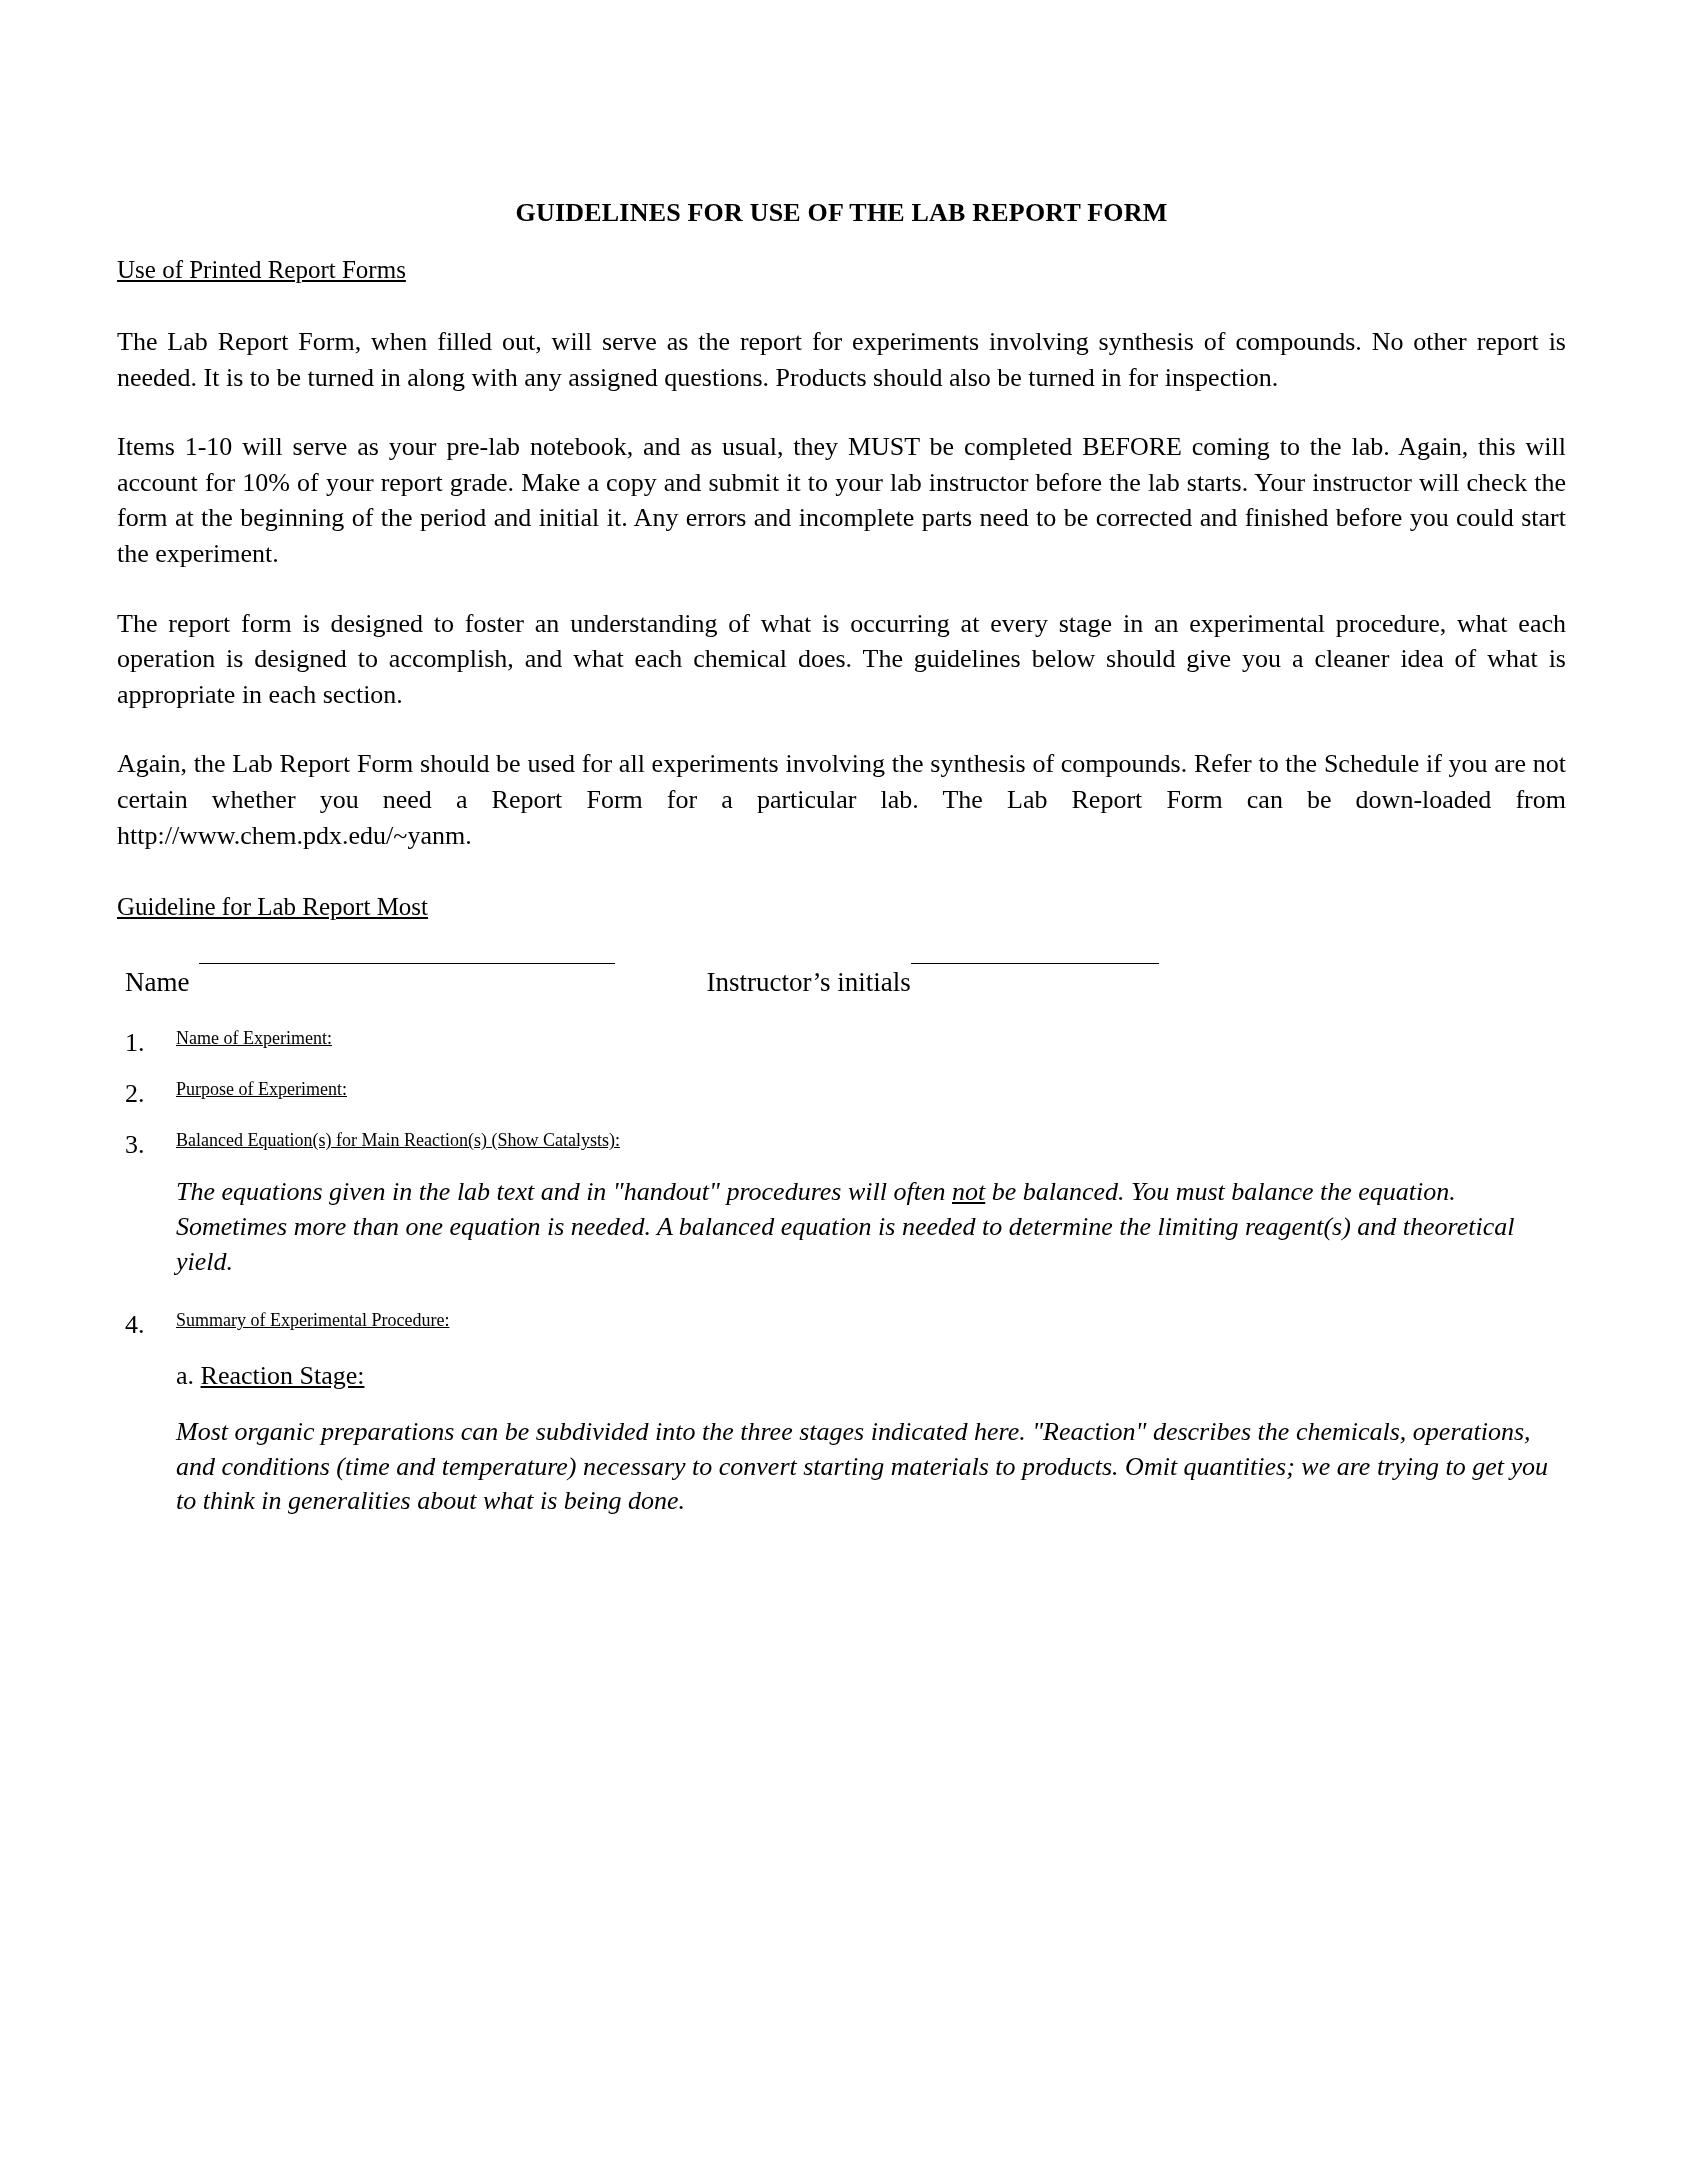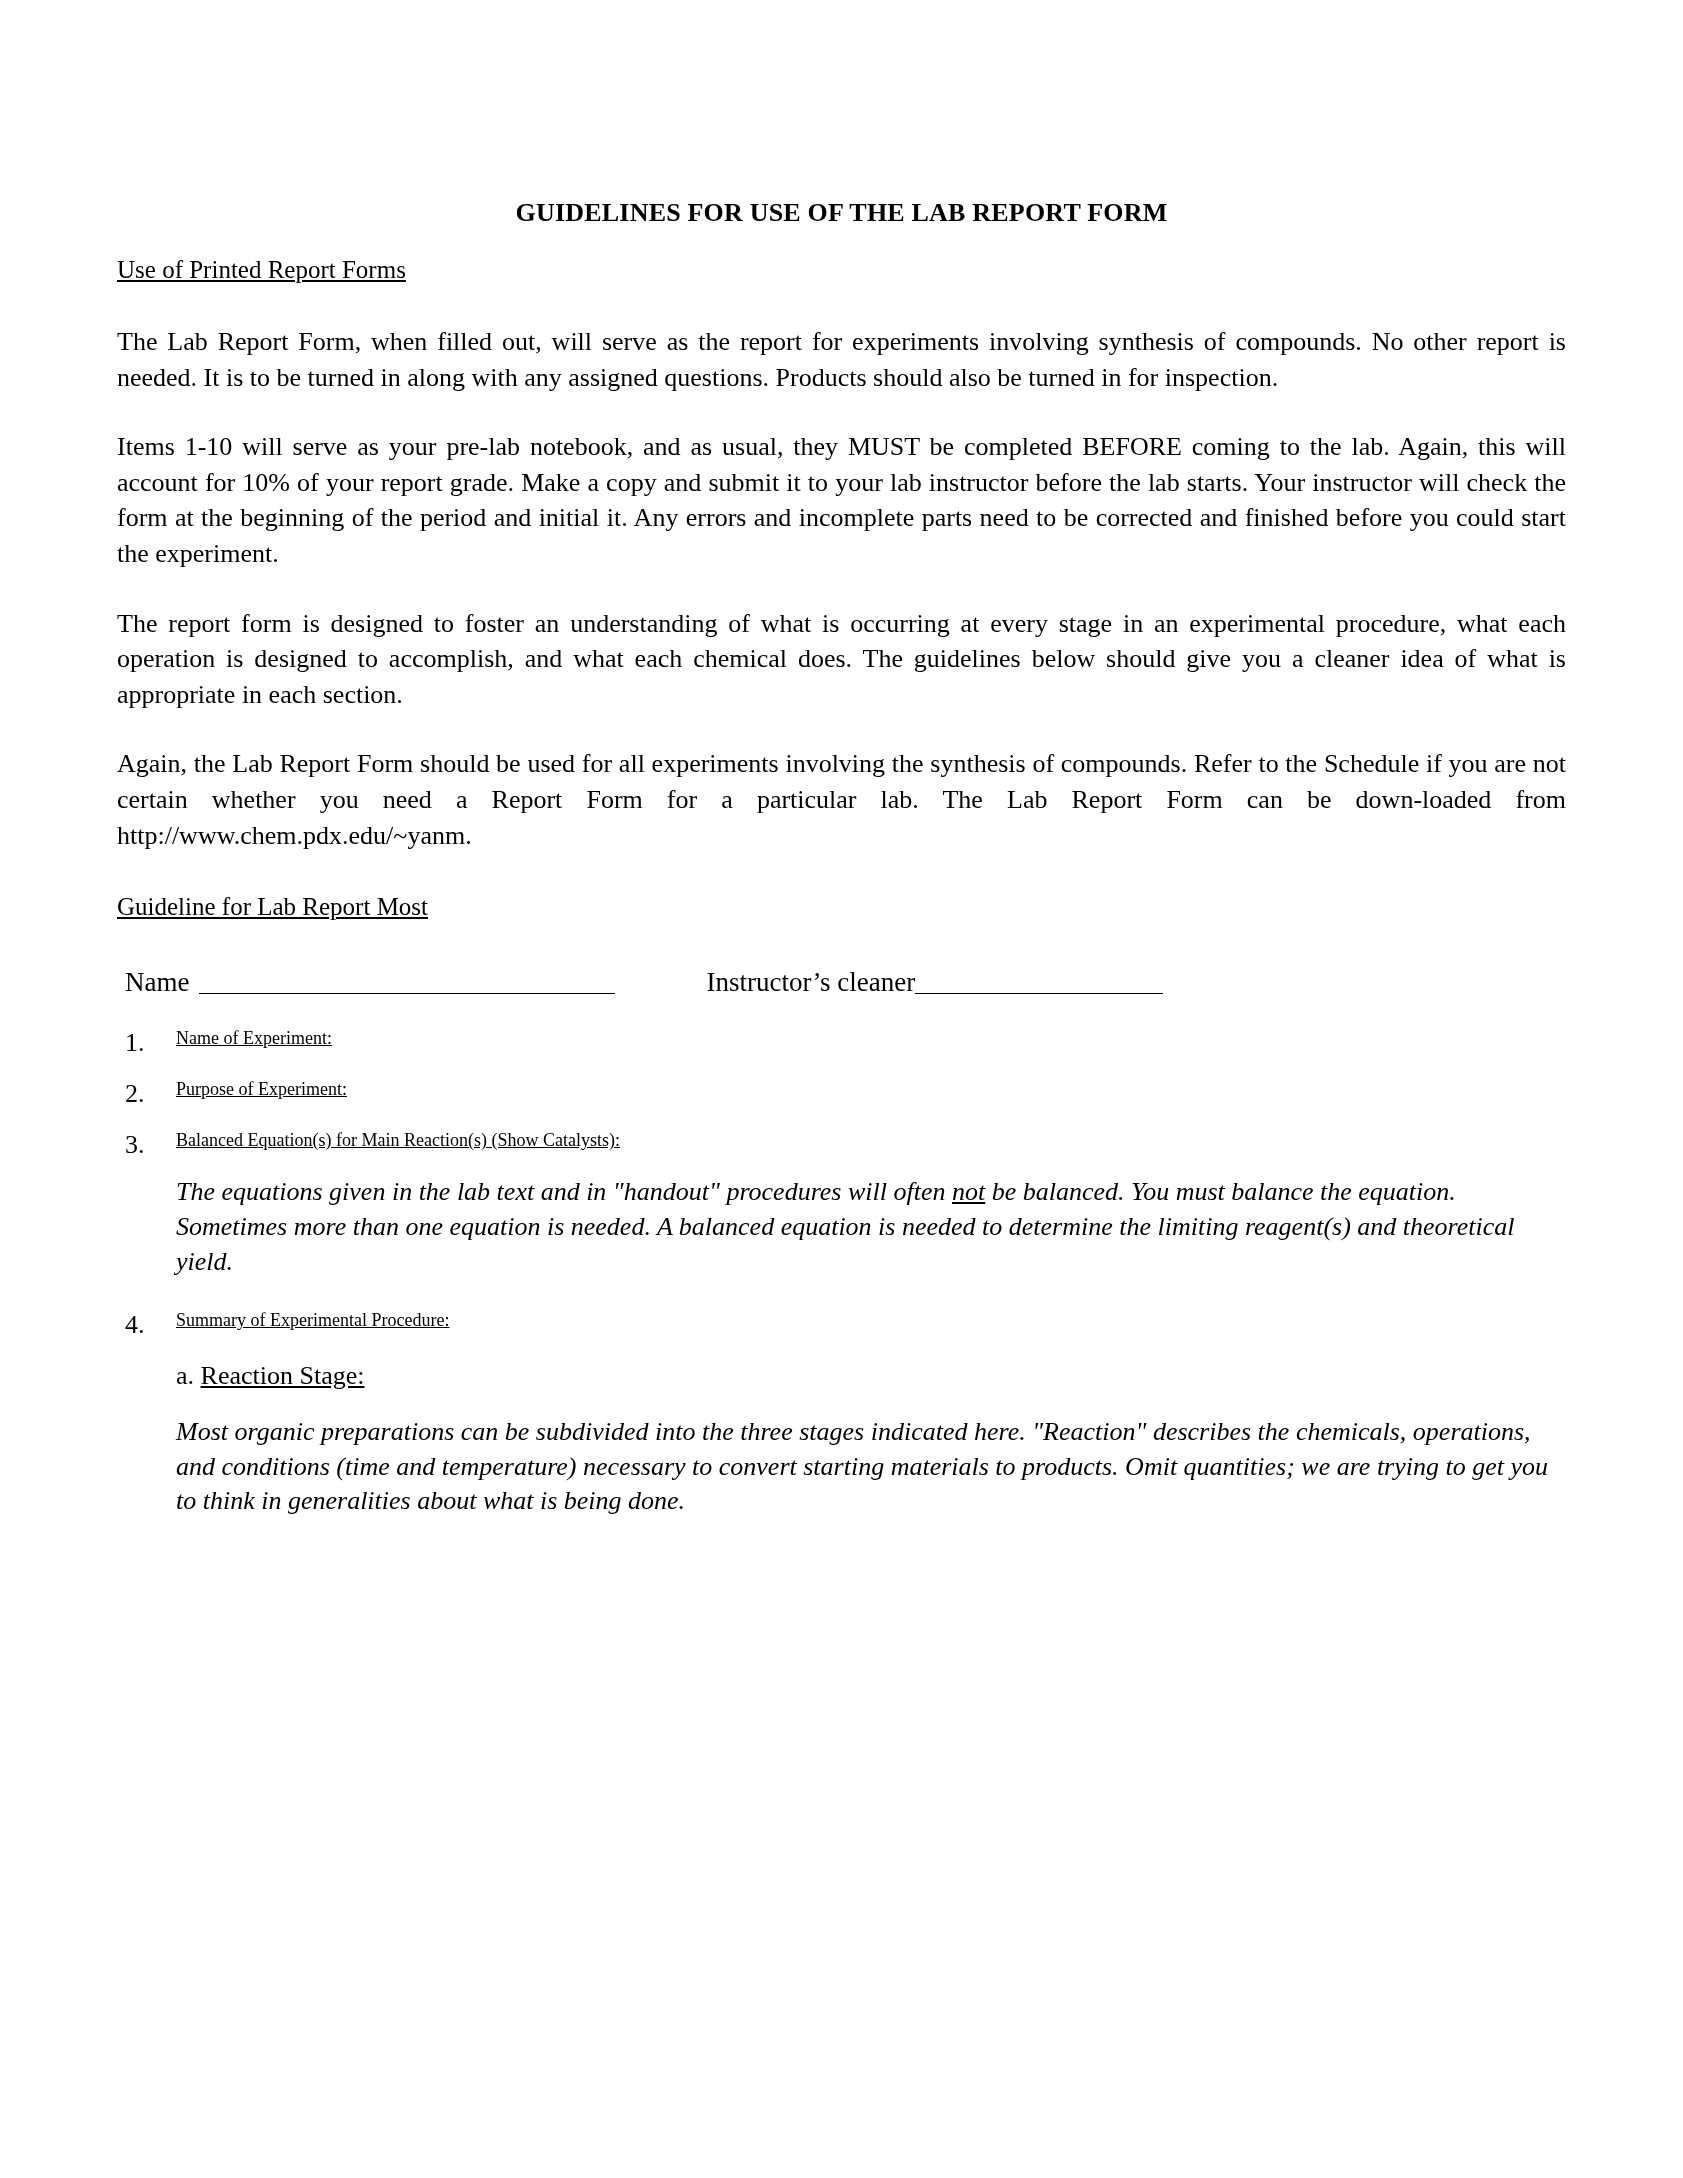--- a/index.html
+++ b/index.html
@@ -40,21 +40,21 @@
     line-height: 1.37;
     text-align: justify;
     margin: 0;
     padding: 0;
   }
   .gap-lg { height: 40px; }
   .gap-md { height: 34px; }
 
   .name-row {
     display: flex;
-    align-items: flex-end;
+    align-items: flex-start;
     font-size: 27px;
     margin-top: 46px;
     margin-bottom: 10px;
     padding-left: 8px;
   }
   .name-label { white-space: pre; }
   .rule {
     display: inline-block;
     border-bottom: 1.6px solid #000;
     height: 0;
@@ -129,21 +129,21 @@
 
   <p class="para">Again, the Lab Report Form should be used for all experiments involving the synthesis of compounds. Refer to the Schedule if you are not certain whether you need a Report Form for a particular lab. The Lab Report Form can be down-loaded from http://www.chem.pdx.edu/~yanm.</p>
 
   <div class="gap-lg"></div>
 
   <div class="section-heading">Guideline for Lab Report Most</div>
 
   <div class="name-row">
     <span class="name-label">Name</span>
     <span class="rule rule-name"></span>
-    <span class="instructor-label">Instructor’s cleaner</span>
+    <span class="instructor-label">Instructor’s initials</span>
     <span class="rule rule-init"></span>
   </div>
 
   <ol class="items">
 
     <li class="item">
       <span class="item-num">1.</span>
       <span class="item-title">Name of Experiment:</span>
     </li>
 

